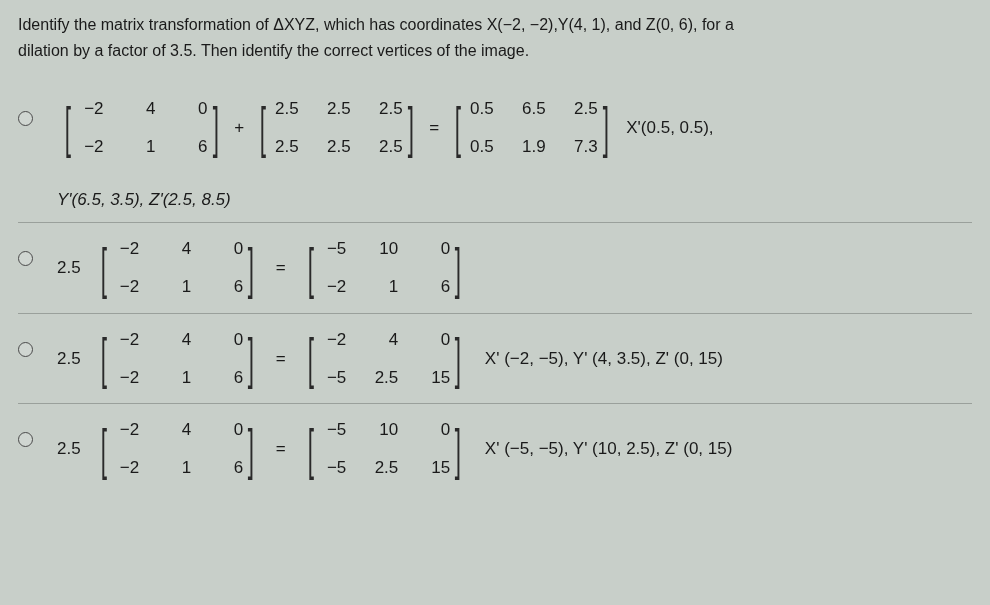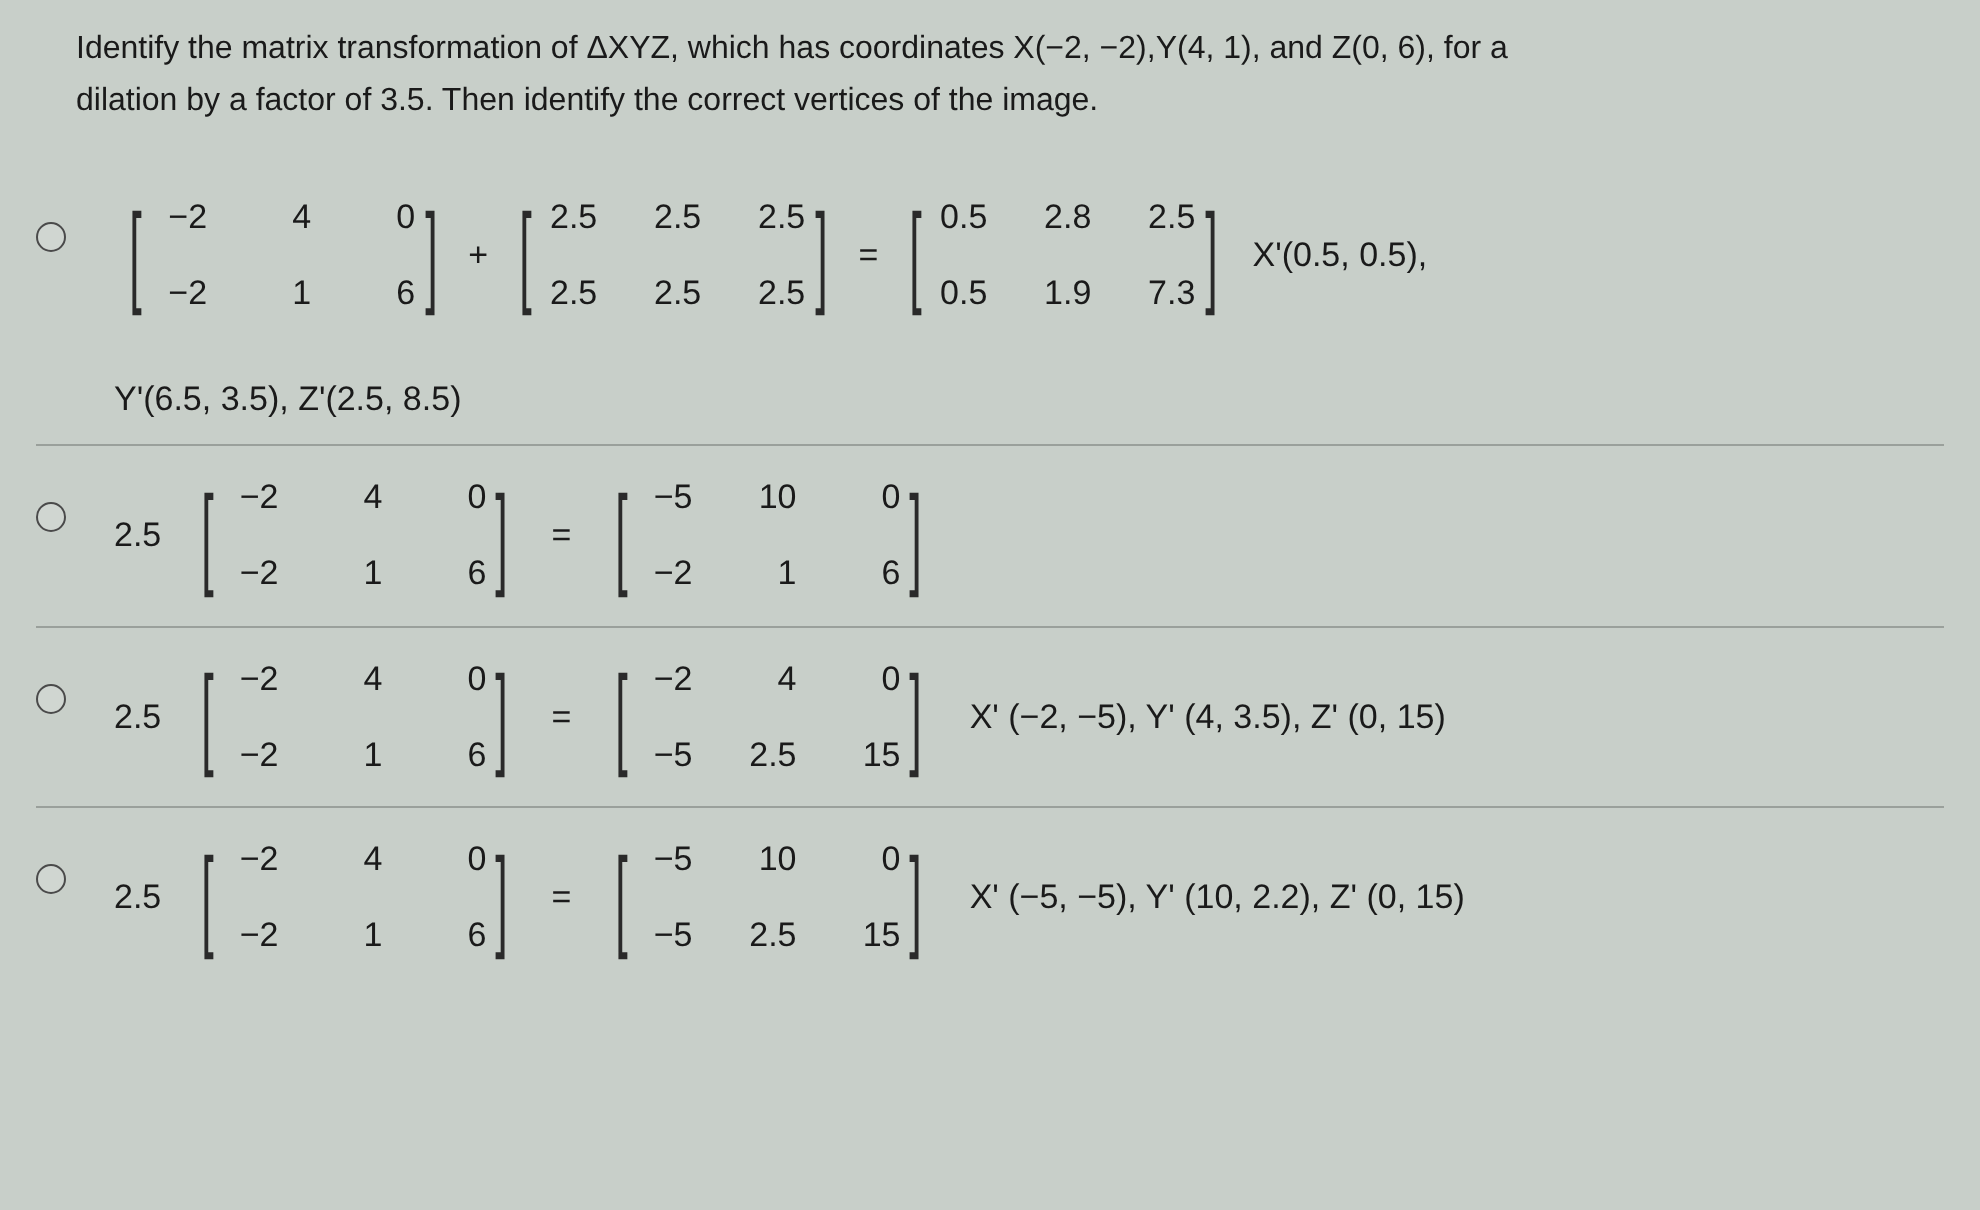--- a/index.html
+++ b/index.html
@@ -7,21 +7,21 @@
       background: #c8cfc9;
       font-family: Arial, sans-serif;
       font-size: 16px;
       color: #1a1a1a;
       width: 990px;
       height: 605px;
       padding: 14px 18px;
       line-height: 1.4;
     }
     .question { margin-bottom: 20px; }
-    .question p { margin-bottom: 4px; margin-left: 20px; }
+    .question p { margin-bottom: 4px; }
     .options { }
     .option {
       display: flex;
       align-items: flex-start;
       padding: 10px 0;
       border-bottom: 1px solid #9aa09b;
     }
     .option:last-child { border-bottom: none; }
     .radio {
       width: 15px;
@@ -41,21 +41,21 @@
       font-weight: 100;
       transform: scaleX(0.4);
       color: #2a2a2a;
     }
     .matrix-body { display: inline-flex; flex-direction: column; gap: 14px; padding: 4px 0; }
     .matrix-row { display: flex; gap: 24px; }
     .matrix-row span { display: inline-block; min-width: 28px; text-align: right; }
     .scalar { margin-right: 2px; }
     .op { margin: 0 4px; }
     .vertex { margin-left: 6px; }
-    .extra { margin-top: 12px; margin-left: 0; }
+    .extra { margin-top: 12px; margin-left: 0; font-style: italic; }
     .opt1-content { flex-direction: column; align-items: flex-start; gap: 14px;}
     .row1 { display: flex; align-items: center; flex-wrap: wrap; gap: 4px;}
   </style>
 </head>
 <body>
 
 <div class="question">
   <p>Identify the matrix transformation of ΔXYZ, which has coordinates X(−2, −2),Y(4, 1), and Z(0, 6), for a</p>
   <p>dilation by a factor of 3.5. Then identify the correct vertices of the image.</p>
 </div>
@@ -98,21 +98,21 @@
               </span>
           </span>
           <span class="bracket">]</span>
         </span>
         <span class="op">=</span>
         <span class="matrix">
           <span class="bracket">[</span>
           <span class="matrix-body">
             <span class="matrix-row">
                 <span>0.5</span>
-                <span>2.8</span>
+                <span>6.5</span>
                 <span>2.5</span>
               </span>
             <span class="matrix-row">
                 <span>0.5</span>
                 <span>1.9</span>
                 <span>7.3</span>
               </span>
           </span>
           <span class="bracket">]</span>
         </span>
@@ -233,17 +233,17 @@
               <span>0</span>
             </span>
           <span class="matrix-row">
               <span>−5</span>
               <span>2.5</span>
               <span>15</span>
             </span>
         </span>
         <span class="bracket">]</span>
       </span>
-      <span class="vertex">X' (−5, −5), Y' (10, 2.2), Z' (0, 15)</span>
+      <span class="vertex">X' (−5, −5), Y' (10, 2.5), Z' (0, 15)</span>
     </div>
   </div>
 
 </div>
 
 </body></html>

